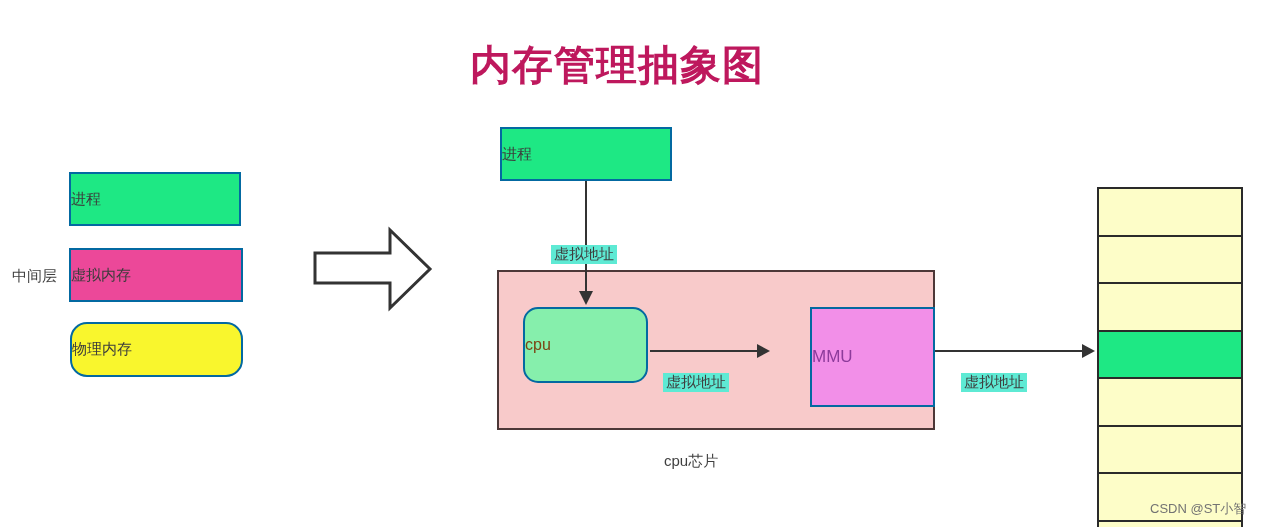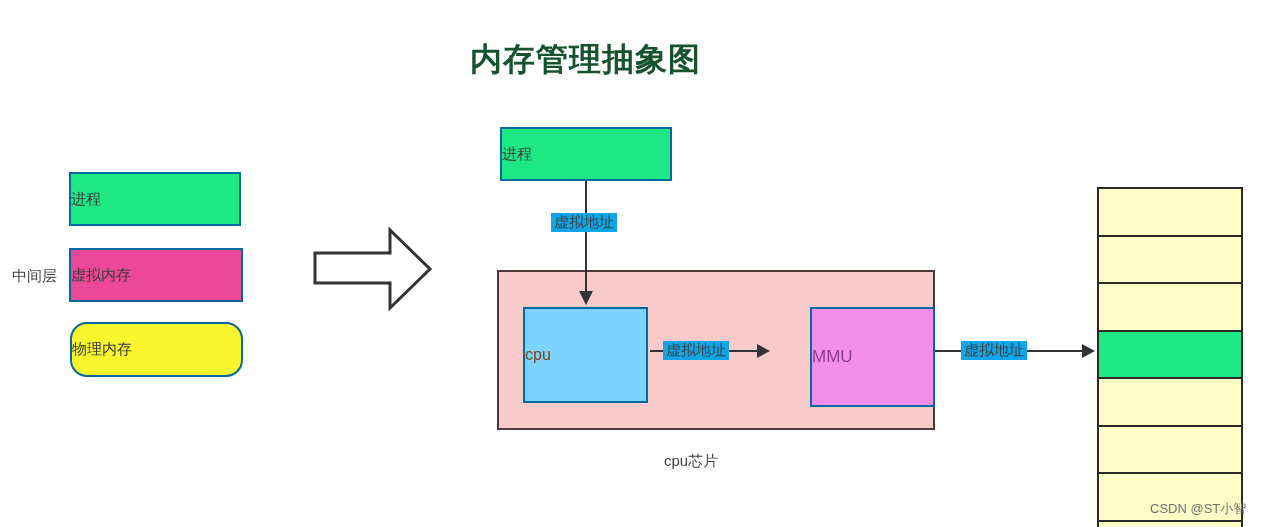--- a/index.html
+++ b/index.html
@@ -1,24 +1,24 @@
 <!DOCTYPE html>
 <html><head>
 <meta charset="utf-8">
 <style>
   html,body{margin:0;padding:0;background:#fff;}
   .stage{position:relative;width:1261px;height:527px;background:#ffffff;overflow:hidden;
          font-family:"Liberation Sans","DejaVu Sans",sans-serif;color:#3b3b3b;}
   .abs{position:absolute;}
-  .title{font-size:32px;font-weight:bold;color:#14532d;letter-spacing:1px;white-space:nowrap;text-align:center;}
+  .title{font-size:41px;font-weight:bold;color:#be185d;letter-spacing:1px;white-space:nowrap;text-align:center;}
   .box{position:absolute;border:2px solid #0369a1;display:flex;align-items:center;justify-content:flex-start;
        font-size:15px;color:#3c3c3c;box-sizing:border-box;z-index:3;}
   .chip{position:absolute;border:2px solid #4d3838;box-sizing:border-box;z-index:1;}
   .lbl{position:absolute;font-size:15px;color:#3f3f3f;white-space:nowrap;z-index:4;}
-  .lbl.on-line{background:#0ea5e9;padding:0 3px;}
+  .lbl.on-line{background:#5eead4;padding:0 3px;margin-top:32px;}
   .svg-layer{position:absolute;left:0;top:0;z-index:2;}
   .mem-col{position:absolute;left:1097px;top:187px;width:146px;height:388px;
            border:2px solid #2a2a2a;box-sizing:border-box;display:flex;flex-direction:column;z-index:1;}
   .mem-cell{height:45.5px;flex:0 0 45.5px;border-bottom:2px solid #2a2a2a;}
   .mem-cell:last-child{border-bottom:none;flex:1 0 auto;}
   .watermark{position:absolute;left:1150px;top:500px;font-size:13px;color:#737373;z-index:5;white-space:nowrap;}
   .cpu-text{font-size:16px;color:#7b4414;}
   .mmu-text{font-size:17px;color:#8d3b9b;}
 </style>
 </head>
@@ -54,21 +54,21 @@
     <line x1="895" y1="351" x2="1082" y2="351" stroke="#333333" stroke-width="2"></line>
     <polygon points="1082,344 1082,358 1095,351" fill="#333333"></polygon>
   </svg>
 
   <div class="box" style="left: 500px; top: 127px; width: 172px; height: 54px; background: rgb(30, 232, 132);">
     <span>进程</span>
   </div>
 
   <div class="lbl on-line" style="left:551px;top:213px;">虚拟地址</div>
 
-  <div class="box" style="left: 523px; top: 307px; width: 125px; height: 96px; background: #7dd3fc;">
+  <div class="box" style="left: 523px; top: 307px; width: 125px; height: 76px; background: #86efac; border-radius: 15px;">
     <span class="cpu-text">cpu</span>
   </div>
 
   <div class="box" style="left: 810px; top: 307px; width: 125px; height: 100px; background: rgb(242, 143, 232);">
     <span class="mmu-text">MMU</span>
   </div>
 
   <div class="lbl on-line" style="left:663px;top:341px;">虚拟地址</div>
 
   <div class="lbl on-line" style="left:961px;top:341px;">虚拟地址</div>

